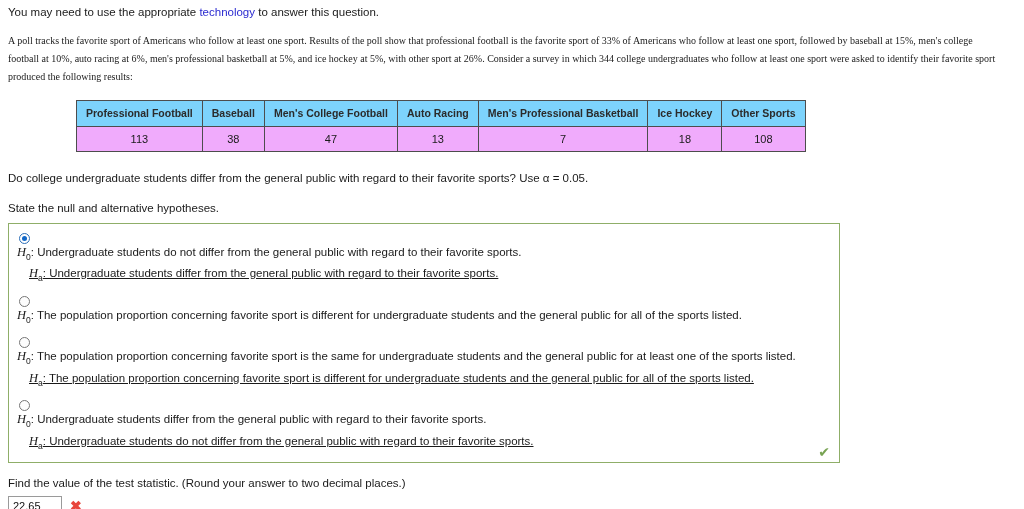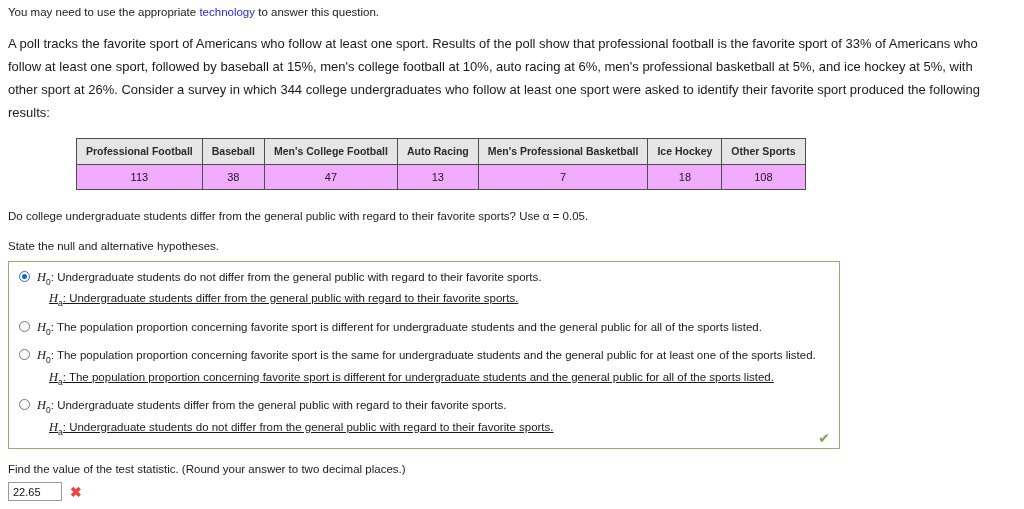--- a/index.html
+++ b/index.html
@@ -23,36 +23,37 @@
   .intro-line {
     font-size: 11.5px;
     line-height: 15px;
     margin: 0 0 12px 0;
   }
   a.tech-link {
     color: #2a2ad0;
     text-decoration: none;
   }
   .problem-body {
-    font-size: 13px;
-    line-height: 23px;
+    font-size: 10px;
+    line-height: 18px;
     margin: 0 0 4px 0;
     max-width: 1012px;
+    font-family: Liberation Serif, serif;
   }
   
   .table-wrap {
     margin: 14px 0 0 68px;
   }
   table.freq-table {
     border-collapse: collapse;
     border: 1px solid #4d4d4d;
     font-size: 10.5px;
   }
   table.freq-table th {
-    background: #e5e5e5;
+    background: #7dd3fc;
     border: 1px solid #4d4d4d;
     color: #2b2b2b;
     font-weight: bold;
     text-align: center;
     padding: 6px 9px;
     line-height: 12.5px;
     vertical-align: middle;
   }
   table.freq-table td {
     background: #f0abfc;
@@ -81,20 +82,21 @@
     width: 832px;
     box-sizing: border-box;
     padding: 7px 8px 5px 8px;
     position: relative;
     margin-top: 7px;
   }
   .option-row {
     display: flex;
     align-items: flex-start;
     margin: 0 0 3px 0;
+    flex-direction: column;
   }
   .option-row + .option-row { margin-top: 7px; }
   .radio {
     width: 11px;
     height: 11px;
     border-radius: 50%;
     border: 1px solid #767676;
     background: #fdfdfd;
     box-sizing: border-box;
     margin: 2px 7px 0 2px;

